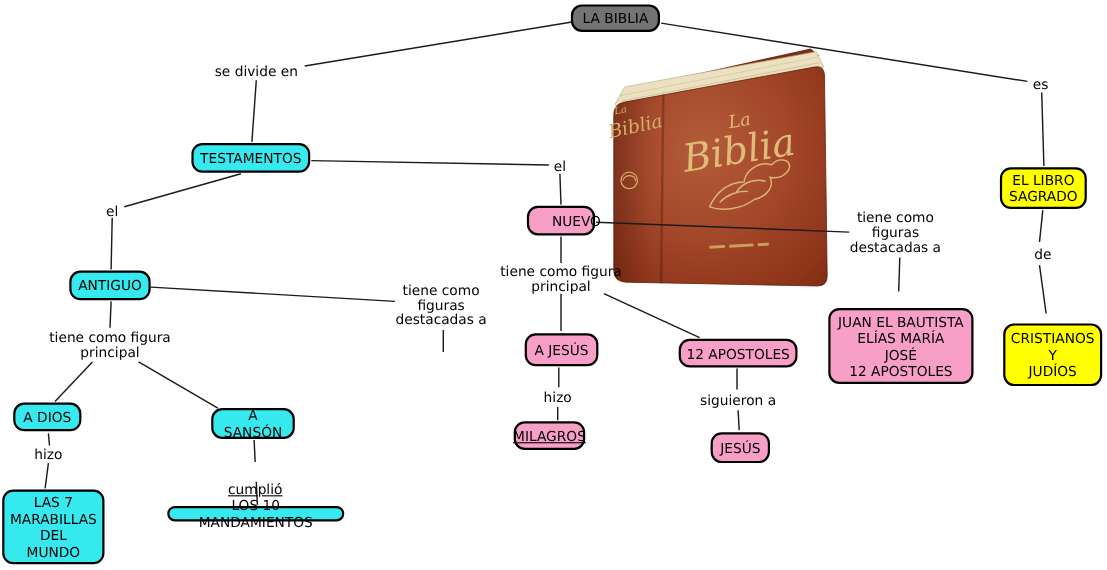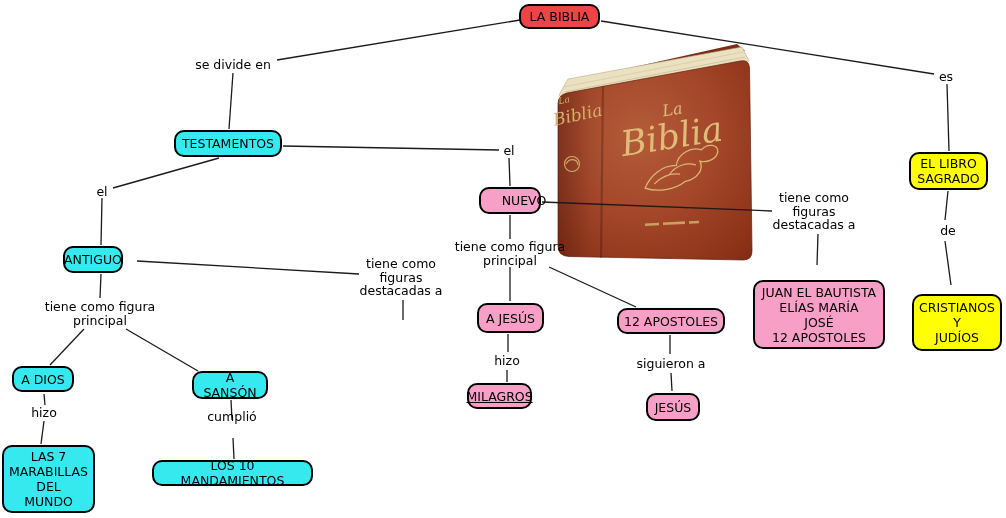--- a/index.html
+++ b/index.html
@@ -9,21 +9,21 @@
   }
   #lines{position:absolute;left:0;top:0;z-index:2;}
   #lines line{stroke:#1b1b1b;stroke-width:1.3;}
   .node{
     position:absolute;z-index:3;box-sizing:border-box;
     border:2px solid #000;border-radius:10px;
     display:flex;align-items:center;justify-content:center;
     text-align:center;white-space:pre-line;
     font-size:12.5px;line-height:1.2;padding:1px 4px;
   }
-  .c-orange{background:#ef4444;}
+  .c-orange{background:#737373;}
   .c-cyan{background:#35E9EF;}
   .c-pink{background:#F89FC8;}
   .c-yellow{background:#FFFF00;}
   .edge-label{
     position:absolute;z-index:3;transform:translate(-50%,-50%);
     text-align:center;white-space:pre-line;font-size:12.5px;line-height:1.08;
   }
   #book{position:absolute;left:553px;top:42px;width:202px;height:220px;z-index:1;}
 </style>
 </head>
@@ -115,53 +115,53 @@
     <line x1="818" y1="234" x2="817" y2="265"></line>
     <line x1="948" y1="191" x2="945" y2="220"></line>
     <line x1="945" y1="241" x2="951" y2="285"></line>
   </svg>
 
   <div class="node c-orange" style="left:519px;top:4px;width:81px;height:25px;">LA BIBLIA</div>
   <div class="node c-cyan" style="left:174px;top:130px;width:108px;height:27px;">TESTAMENTOS</div>
   <div class="node c-yellow" style="left:909px;top:152px;width:79px;height:38px;">EL LIBRO
 SAGRADO</div>
   <div class="node c-pink" style="left:479px;top:187px;width:62px;height:27px;padding-left:32px;">NUEVO</div>
-  <div class="node c-cyan" style="left:63px;top:246px;width:60px;height:27px;">ANTIGUO</div>
+  <div class="node c-cyan" style="left:63px;top:246px;width:74px;height:27px;">ANTIGUO</div>
   <div class="node c-yellow" style="left:912px;top:294px;width:90px;height:57px;">CRISTIANOS
 Y
 JUDÍOS</div>
   <div class="node c-pink" style="left:753px;top:267px;width:132px;height:69px;margin-top:13px;">JUAN EL BAUTISTA
 ELÍAS MARÍA
 JOSÉ
 12 APOSTOLES</div>
   <div class="node c-pink" style="left:477px;top:303px;width:67px;height:30px;">A JESÚS</div>
   <div class="node c-pink" style="left:617px;top:308px;width:108px;height:26px;">12 APOSTOLES</div>
   <div class="node c-cyan" style="left:12px;top:366px;width:62px;height:26px;">A DIOS</div>
   <div class="node c-cyan" style="left:192px;top:371px;width:76px;height:28px;">A SANSÓN</div>
   <div class="node c-pink" style="left:467px;top:383px;width:65px;height:26px;text-decoration:underline;">MILAGROS</div>
   <div class="node c-pink" style="left:646px;top:393px;width:54px;height:28px;">JESÚS</div>
   <div class="node c-cyan" style="left:2px;top:445px;width:93px;height:68px;">LAS 7
 MARABILLAS
 DEL
 MUNDO</div>
-  <div class="node c-cyan" style="left:152px;top:460px;width:161px;height:26px;">LOS 10 MANDAMIENTOS</div>
+  <div class="node c-cyan" style="left:152px;top:460px;width:161px;height:14px;">LOS 10 MANDAMIENTOS</div>
 
   <div class="edge-label" style="left:233px;top:65px;">se divide en</div>
   <div class="edge-label" style="left:946px;top:77px;">es</div>
   <div class="edge-label" style="left:102px;top:192px;">el</div>
   <div class="edge-label" style="left:509px;top:151px;">el</div>
   <div class="edge-label" style="left:100px;top:313px;">tiene como figura
 principal</div>
   <div class="edge-label" style="left:401px;top:277px;">tiene como
 figuras
 destacadas a</div>
   <div class="edge-label" style="left:510px;top:253px;">tiene como figura
 principal</div>
   <div class="edge-label" style="left:814px;top:211px;">tiene como
 figuras
 destacadas a</div>
   <div class="edge-label" style="left:948px;top:231px;">de</div>
   <div class="edge-label" style="left:44px;top:413px;">hizo</div>
-  <div class="edge-label" style="left:232px;top:417px;">cumplió</div>
+  <div class="edge-label" style="left:232px;top:445px;text-decoration:underline;">cumplió</div>
   <div class="edge-label" style="left:507px;top:361px;">hizo</div>
   <div class="edge-label" style="left:671px;top:364px;">siguieron a</div>
 
 </div>
 
 </body></html>

